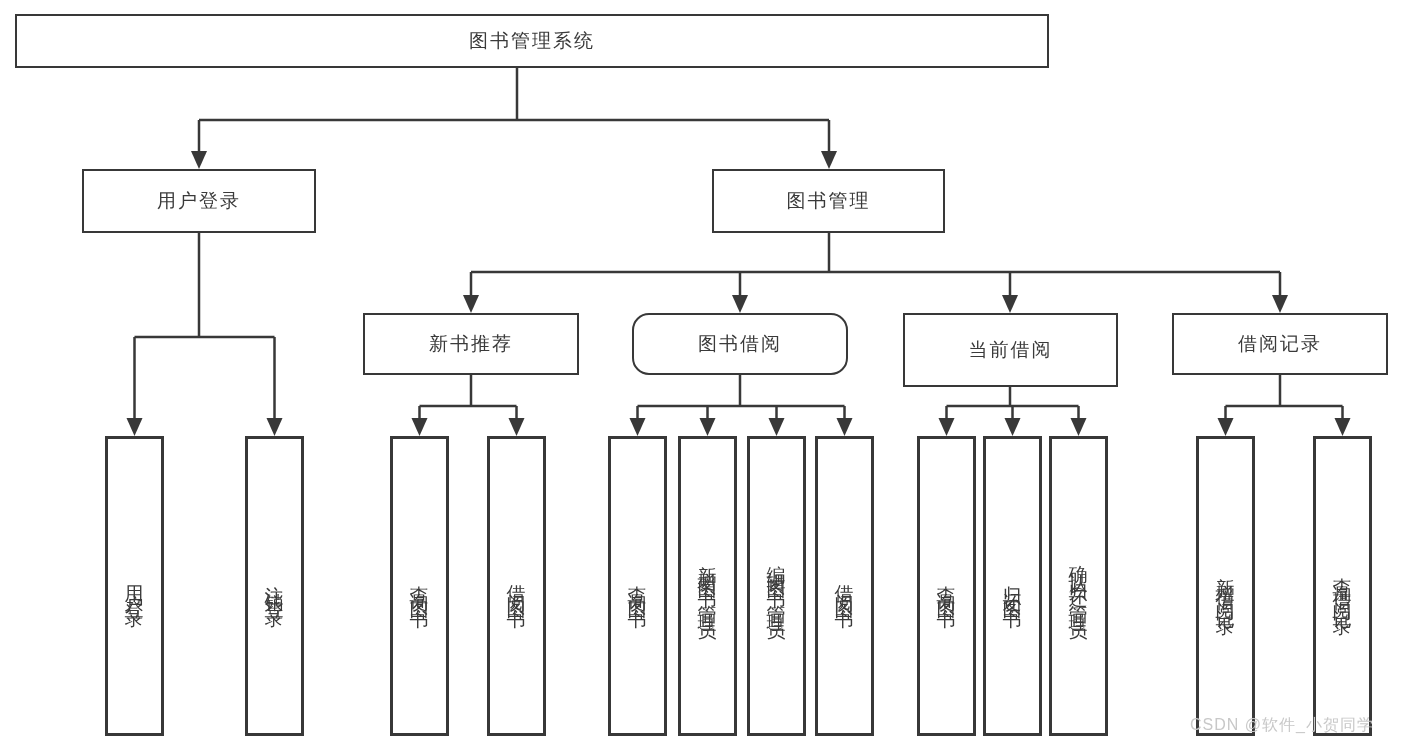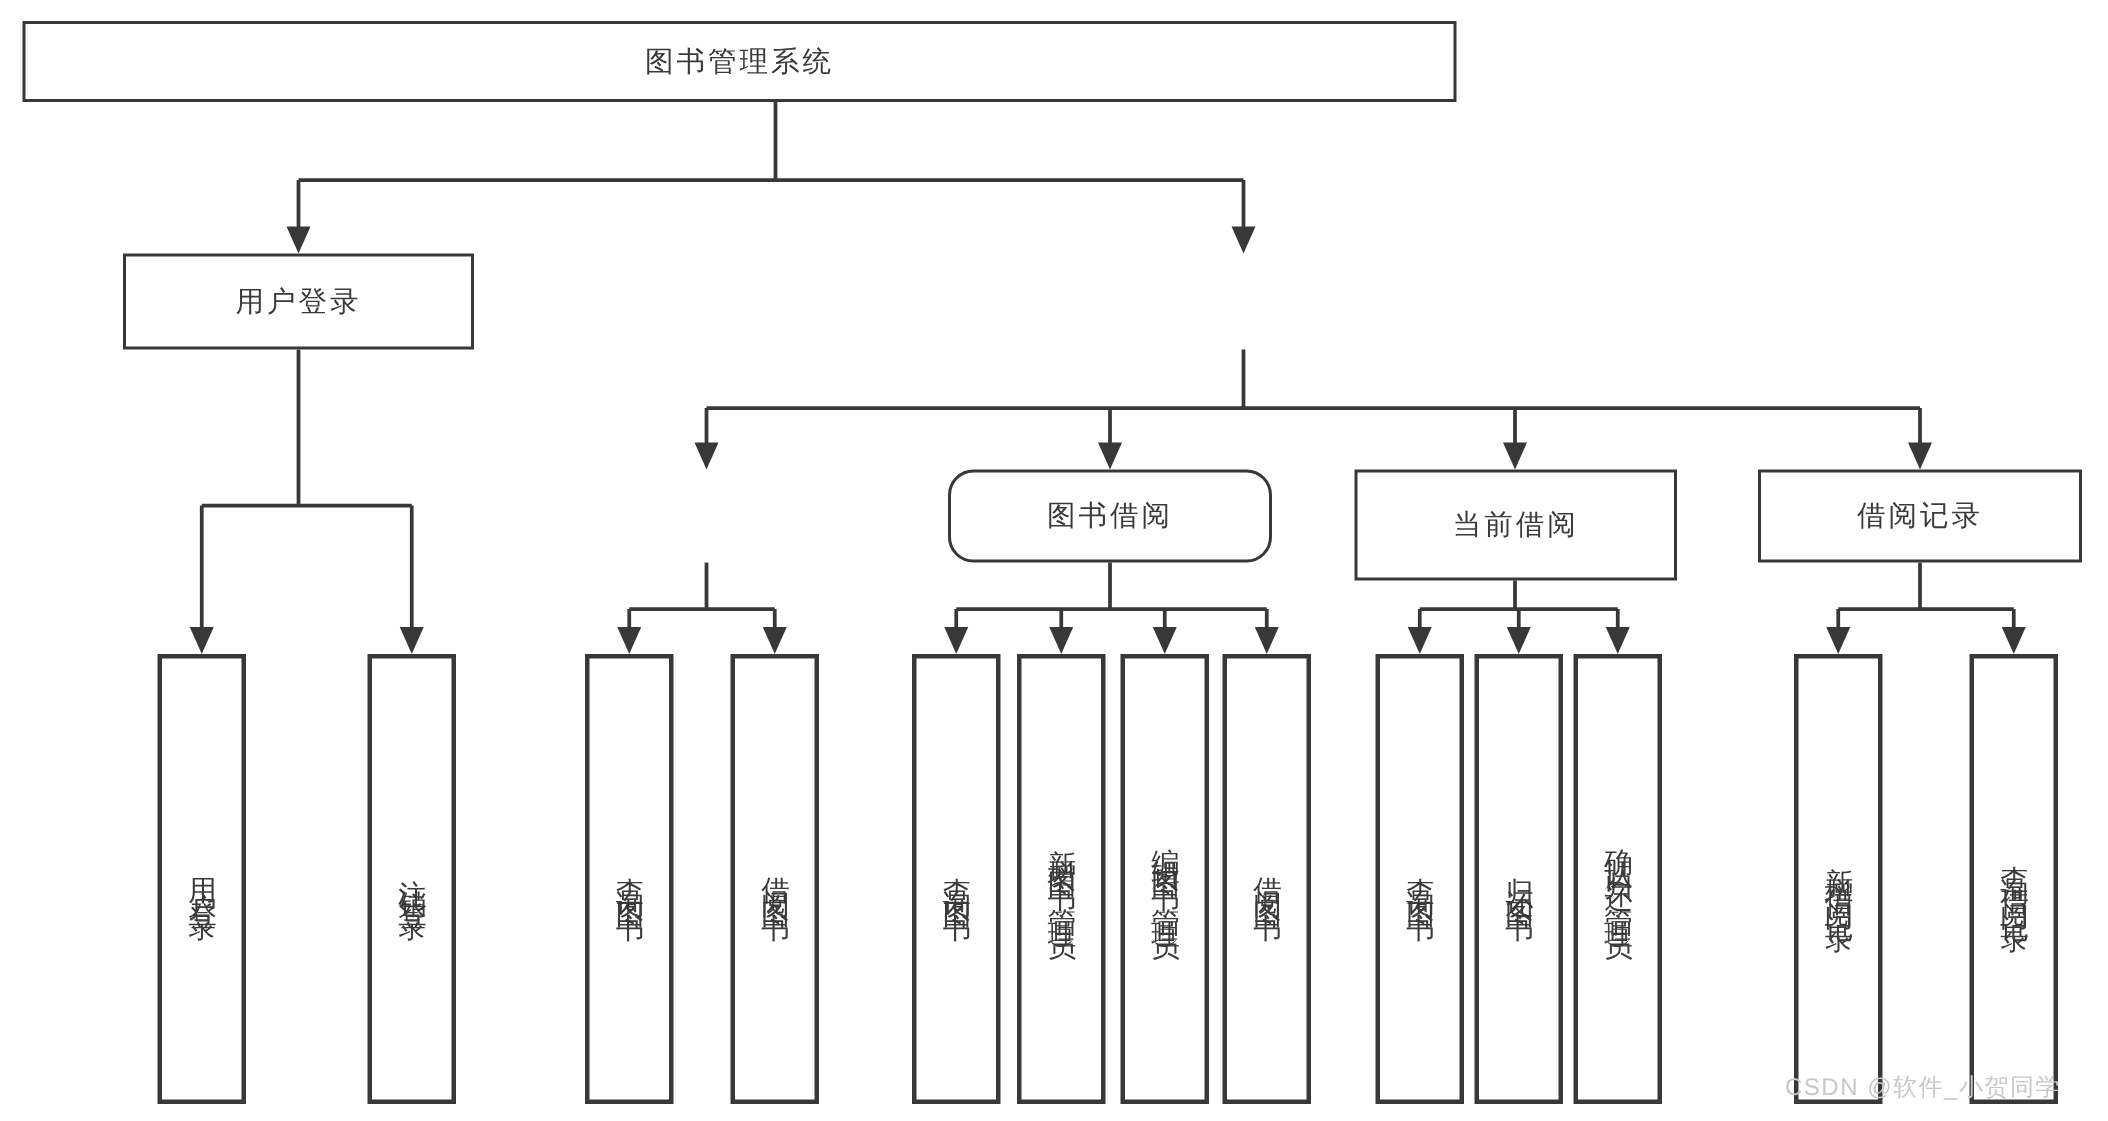--- a/index.html
+++ b/index.html
@@ -103,28 +103,34 @@
     <path d="M1010 375 V406 M946.5 406 H1078.5 M946.5 406 V420 M1012.5 406 V420 M1078.5 406 V420"></path>
     <polygon points="938.5,418 954.5,418 946.5,436"></polygon>
     <polygon points="1004.5,418 1020.5,418 1012.5,436"></polygon>
     <polygon points="1070.5,418 1086.5,418 1078.5,436"></polygon>
 
     <path d="M1280 375 V406 M1225.5 406 H1342.5 M1225.5 406 V420 M1342.5 406 V420"></path>
     <polygon points="1217.5,418 1233.5,418 1225.5,436"></polygon>
     <polygon points="1334.5,418 1350.5,418 1342.5,436"></polygon>
   </svg>
 
-  <div class="box h-box" style="left:15px; top:14px; width:956px; height:54px;">
+  <div class="box h-box" style="left:15px; top:14px; width:1034px; height:54px;">
     <span>图书管理系统</span>
   </div>
 
   <div class="box h-box" style="left:82px; top:169px; width:234px; height:64px;">
     <span>用户登录</span>
   </div>
+  <div class="box h-box" style="left:712px; top:169px; width:233px; height:64px;">
+    <span>图书管理</span>
+  </div>
 
+  <div class="box h-box" style="left:363px; top:313px; width:216px; height:62px;">
+    <span>新书推荐</span>
+  </div>
   <div class="box h-box" style="left:632px; top:313px; width:216px; height:62px;border-radius:17px;">
     <span>图书借阅</span>
   </div>
   <div class="box h-box" style="left:903px; top:313px; width:215px; height:74px;">
     <span>当前借阅</span>
   </div>
   <div class="box h-box" style="left:1172px; top:313px; width:216px; height:62px;">
     <span>借阅记录</span>
   </div>
 

